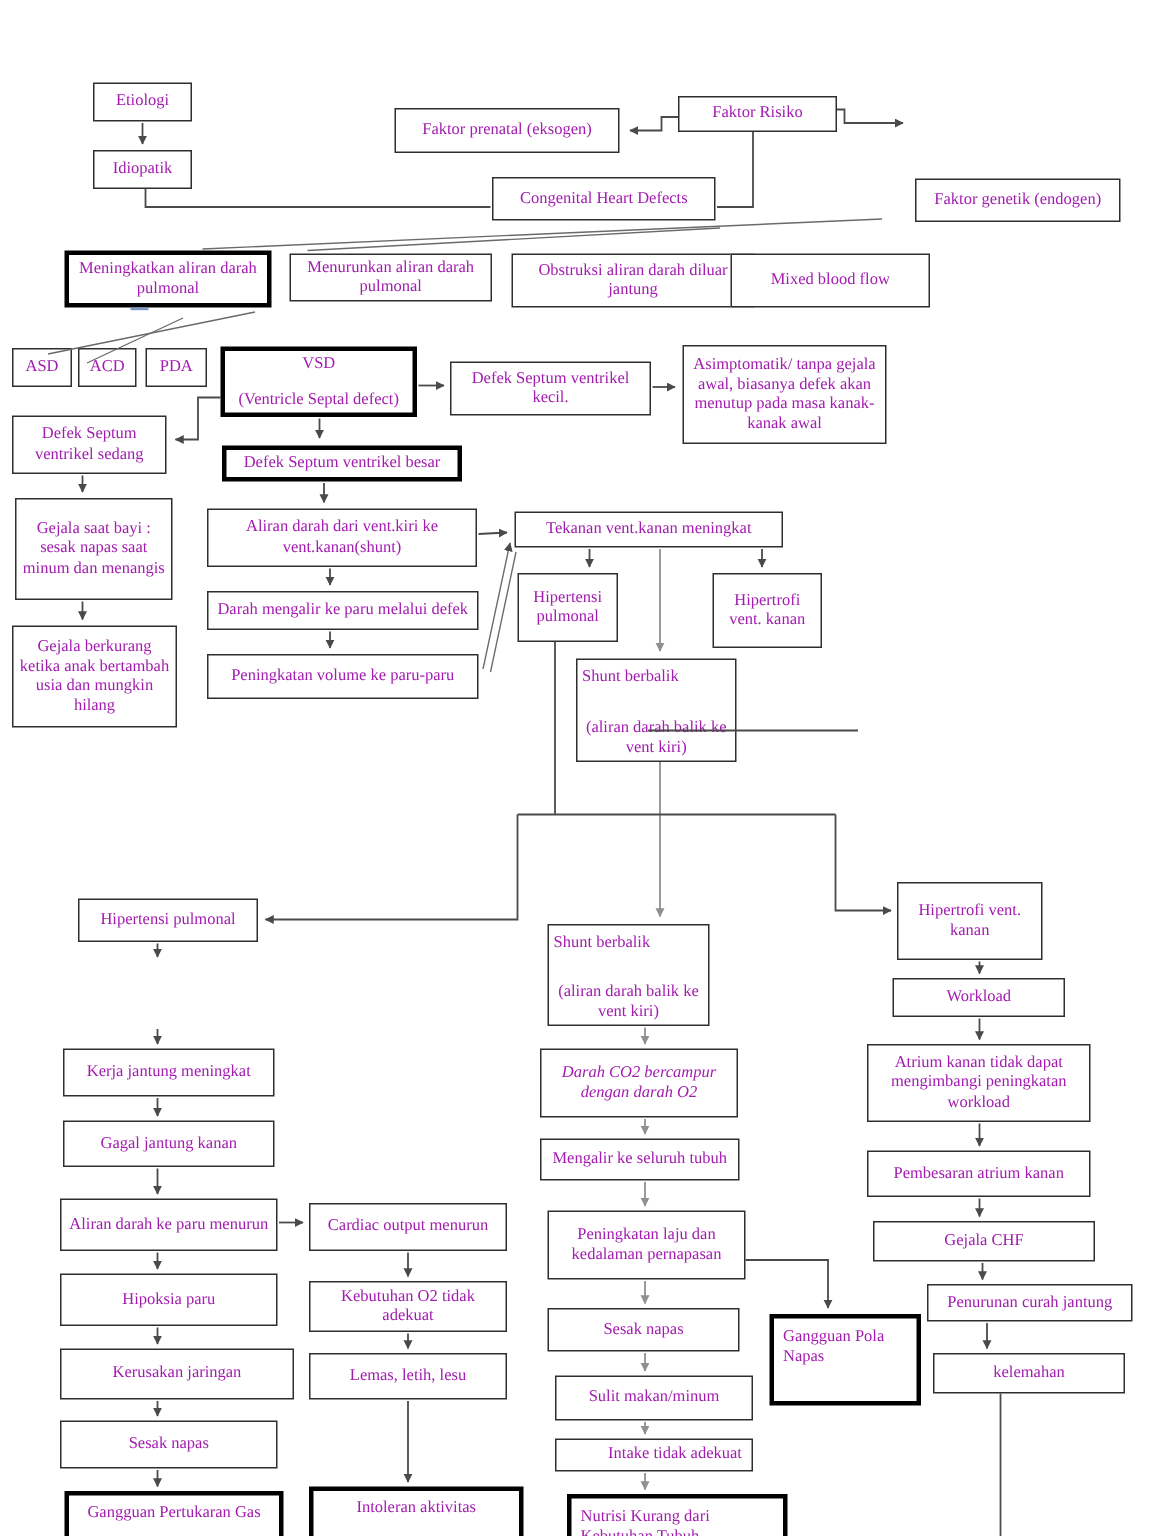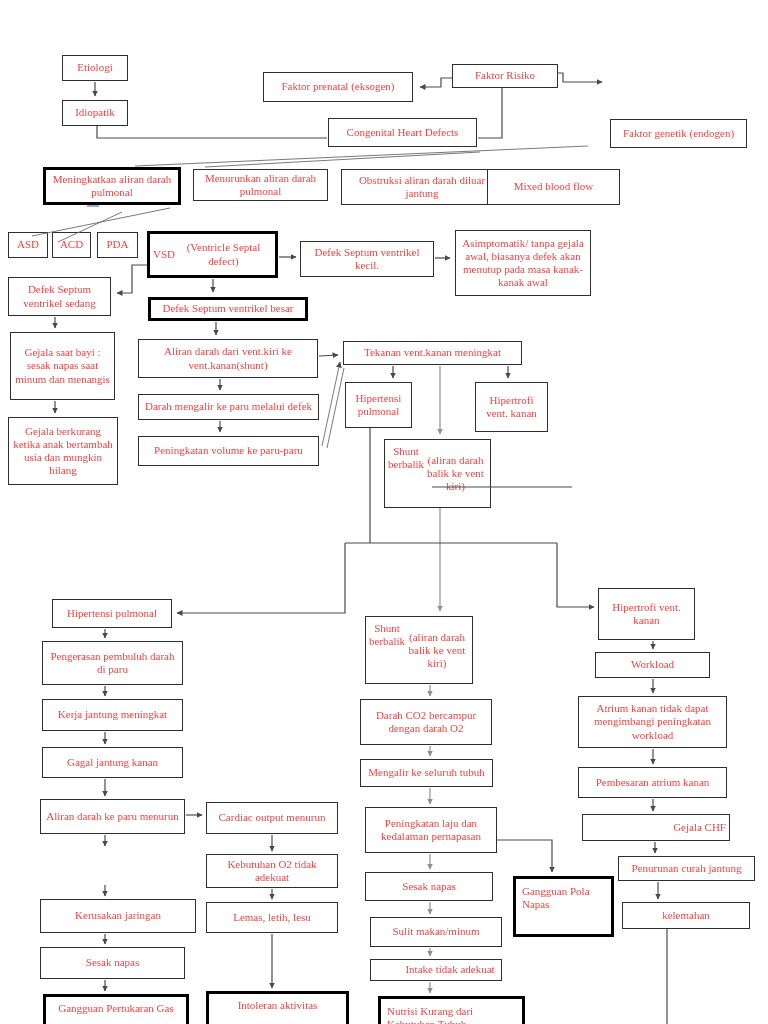--- a/index.html
+++ b/index.html
@@ -1,27 +1,27 @@
 <!DOCTYPE html>
 <html><head>
 <meta charset="utf-8">
 <style>
   html,body{margin:0;padding:0;background:#ffffff;}
   .canvas{
     position:relative;width:768px;height:1024px;overflow:hidden;
-    background:#ffffff;font-family:"Liberation Serif", serif;color:#ef4444;
+    background:#ffffff;font-family:"Liberation Serif", serif;color:#a21caf;
   }
   .box{
     position:absolute;box-sizing:border-box;background:#fff;
     border:1.6px solid #2e2e2e;
     display:flex;align-items:center;justify-content:center;
     text-align:center;font-size:11px;line-height:1.2;padding:2px 3px;
   }
   .bold{border-width:3px;border-color:#000;}
-  .col{flex-direction:row;}
+  .col{flex-direction:column;justify-content:space-between;}
   .topalign{align-items:flex-start;padding-top:5px;}
   .leftalign{justify-content:flex-start;text-align:left;align-items:flex-start;padding:6px 6px;}
   .gap1{margin-top:9px;display:block;}
   svg.lines{position:absolute;left:0;top:0;z-index:5;pointer-events:none;}
   .ln{stroke:#4a4a4a;stroke-width:1.2;fill:none;}
   .lng{stroke:#909090;stroke-width:1.2;fill:none;}
   .lnthin{stroke:#6a6a6a;stroke-width:0.9;fill:none;}
 </style>
 </head>
 <body>
@@ -121,32 +121,32 @@
       <span>Hipertensi pulmonal</span>
     </div>
   <div class="box col topalign" style="left:365px;top:616px;width:108px;height:68px;">
     <span>Shunt berbalik</span>
     <span class="gap1">(aliran darah balik ke vent kiri)</span>
   </div>
   <div class="box" style="left:598px;top:588px;width:97px;height:52px;">
       <span>Hipertrofi vent. kanan</span>
     </div>
 
-  <div class="box" style="left:42px;top:641px;width:141px;height:44px;">
-      <span>Pengerasan pembuluh darah di paru</span>
-    </div>
   <div class="box" style="left:42px;top:699px;width:141px;height:32px;">
       <span>Kerja jantung meningkat</span>
     </div>
   <div class="box" style="left:40px;top:799px;width:145px;height:35px;">
       <span>Aliran darah ke paru menurun</span>
     </div>
   <div class="box" style="left:42px;top:747px;width:141px;height:31px;">
       <span>Gagal jantung kanan</span>
     </div>
+  <div class="box" style="left:40px;top:849px;width:145px;height:35px;">
+      <span>Hipoksia paru</span>
+    </div>
   <div class="box" style="left:40px;top:899px;width:156px;height:34px;">
       <span>Kerusakan jaringan</span>
     </div>
   <div class="box" style="left:40px;top:947px;width:145px;height:32px;">
       <span>Sesak napas</span>
     </div>
   <div class="box bold topalign" style="left:43px;top:994px;width:146px;height:34px;">
       <span>Gangguan Pertukaran Gas</span>
     </div>
 
@@ -156,21 +156,21 @@
   <div class="box" style="left:206px;top:854px;width:132px;height:34px;">
       <span>Kebutuhan O2 tidak adekuat</span>
     </div>
   <div class="box" style="left:206px;top:902px;width:132px;height:31px;">
       <span>Lemas, letih, lesu</span>
     </div>
   <div class="box bold topalign" style="left:206px;top:991px;width:143px;height:37px;">
       <span>Intoleran aktivitas</span>
     </div>
 
-  <div class="box" style="left:360px;top:699px;width:132px;height:46px;">
+  <div class="box" style="left:360px;top:699px;width:132px;height:46px;font-style:italic;">
       <span>Darah CO2 bercampur dengan darah O2</span>
     </div>
   <div class="box" style="left:360px;top:759px;width:133px;height:28px;">
       <span>Mengalir ke seluruh tubuh</span>
     </div>
   <div class="box" style="left:365px;top:807px;width:132px;height:46px;">
       <span>Peningkatan laju dan kedalaman pernapasan</span>
     </div>
   <div class="box" style="left:365px;top:872px;width:128px;height:29px;">
       <span>Sesak napas</span>
@@ -190,21 +190,21 @@
 
   <div class="box" style="left:595px;top:652px;width:115px;height:26px;">
       <span>Workload</span>
     </div>
   <div class="box" style="left:578px;top:696px;width:149px;height:52px;">
       <span>Atrium kanan tidak dapat mengimbangi peningkatan workload</span>
     </div>
   <div class="box" style="left:578px;top:767px;width:149px;height:31px;">
       <span>Pembesaran atrium kanan</span>
     </div>
-  <div class="box" style="left:582px;top:814px;width:148px;height:27px;justify-content:flex-end;">
+  <div class="box" style="left:582px;top:814px;width:148px;height:27px;">
       <span>Gejala CHF</span>
     </div>
   <div class="box" style="left:618px;top:856px;width:137px;height:25px;">
       <span>Penurunan curah jantung</span>
     </div>
   <div class="box" style="left:622px;top:902px;width:128px;height:27px;">
       <span>kelemahan</span>
     </div>
 
   <svg class="lines" width="768" height="1024" viewBox="0 0 768 1024">

